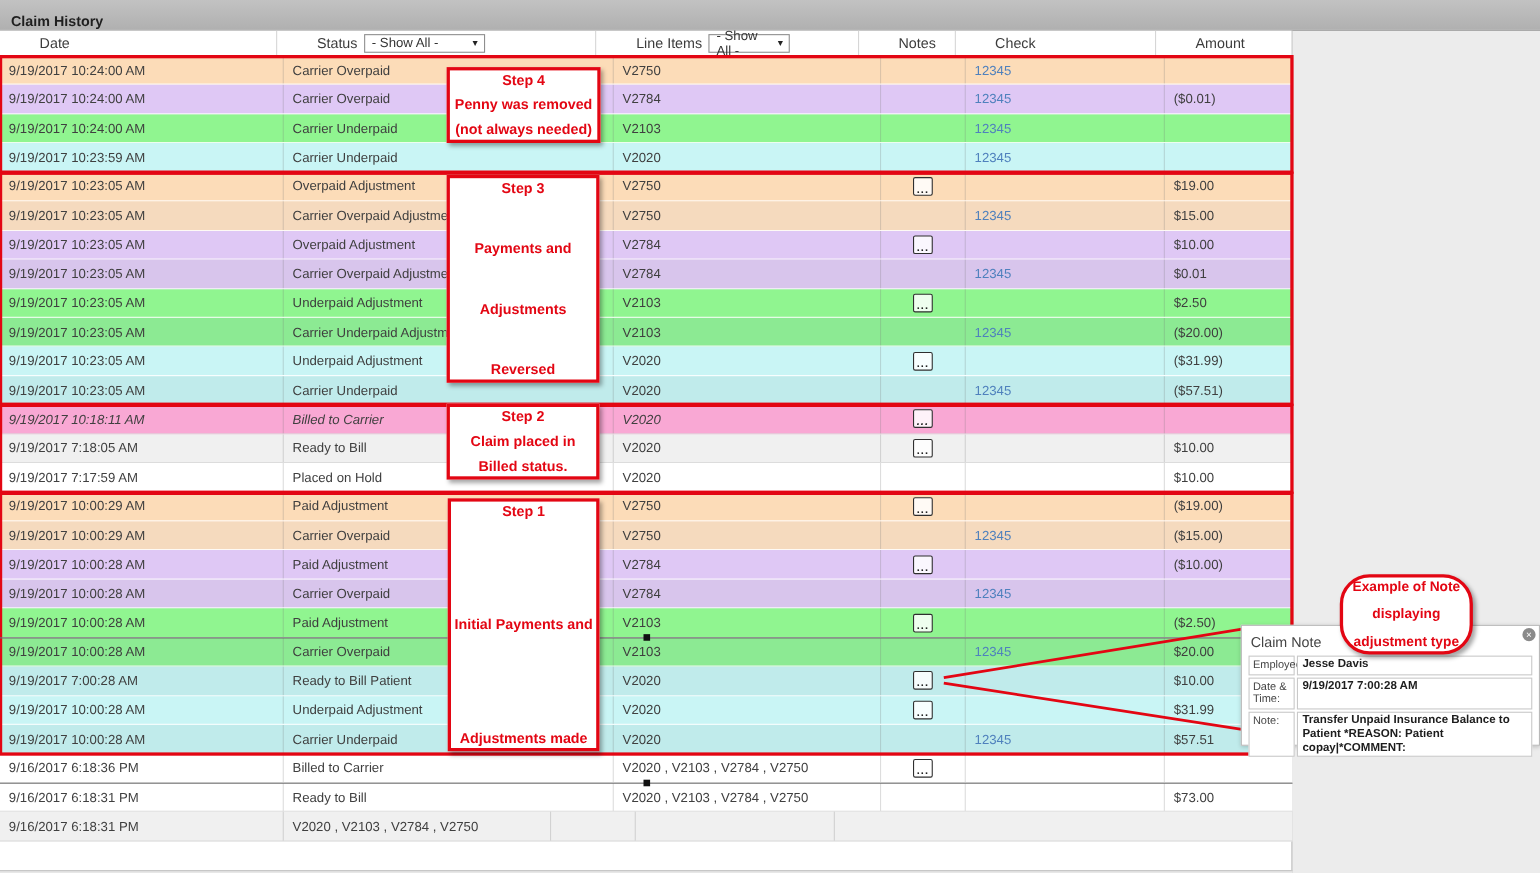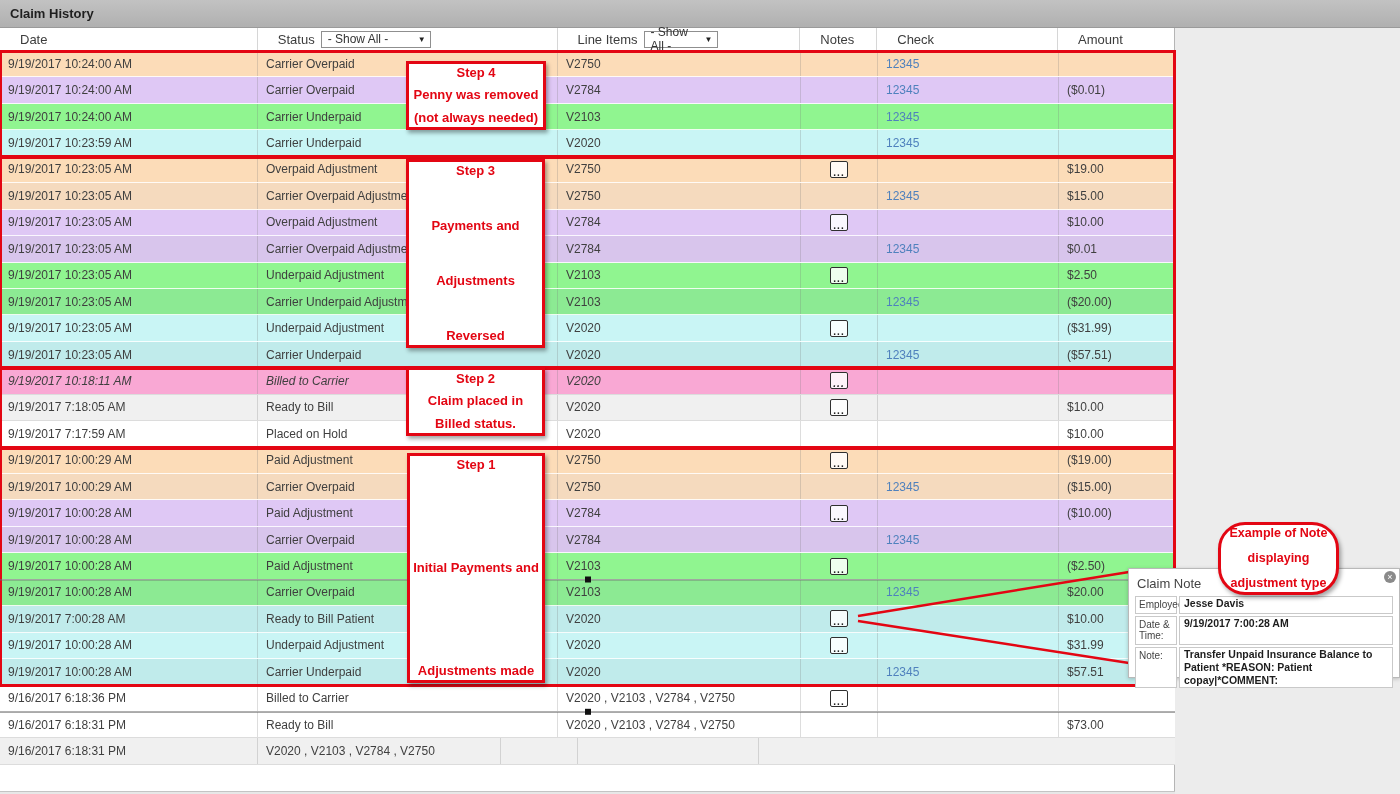--- a/index.html
+++ b/index.html
@@ -4,30 +4,30 @@
 <style>
   * { box-sizing: border-box; margin: 0; padding: 0; }
   html,body { width:1400px; height:794px; overflow:hidden; }
   body { font-family: "Liberation Sans", sans-serif; background:#ececec; position:relative; }
 
   #stage { position:absolute; inset:0; width:1400px; height:794px; background:#ececec; }
 
   
   .titlebar { position:absolute; left:0; top:0; width:1400px; height:28px;
     background:linear-gradient(#c2c2c2,#b0b0b0); border-bottom:1px solid #9a9a9a;
-    display:flex; align-items:center; padding-left:10px;
+    display:flex; align-items:flex-end; padding-left:10px;
     font-size:13px; font-weight:bold; color:#1f1f1f; }
 
   
   .grid { position:absolute; left:0; top:28px; width:1175px; height:766px;
     background:#fff; border-right:1px solid #b5b5b5; }
 
   .gridhead { display:flex; height:23px; background:#fff; border-bottom:1px solid #b9b9b9;
     font-size:13px; color:#3c3c3c; }
-  .hcell { display:flex; align-items:center; padding-left:20px; border-right:1px solid #d6d6d6; gap:6px; }
+  .hcell { display:flex; align-items:center; padding-left:20px; border-right:1px solid #d6d6d6; gap:6px;margin-left:16px; }
   .hcell:last-child { border-right:none; }
 
   .c-date   { width:258px; }
   .c-status { width:300px; }
   .c-line   { width:243px; }
   .c-notes  { width:77px; }
   .c-check  { width:181px; }
   .c-amount { width:116px; }
 
   .select-box { height:17px; background:#fff; border:1px solid #8f8f8f;

